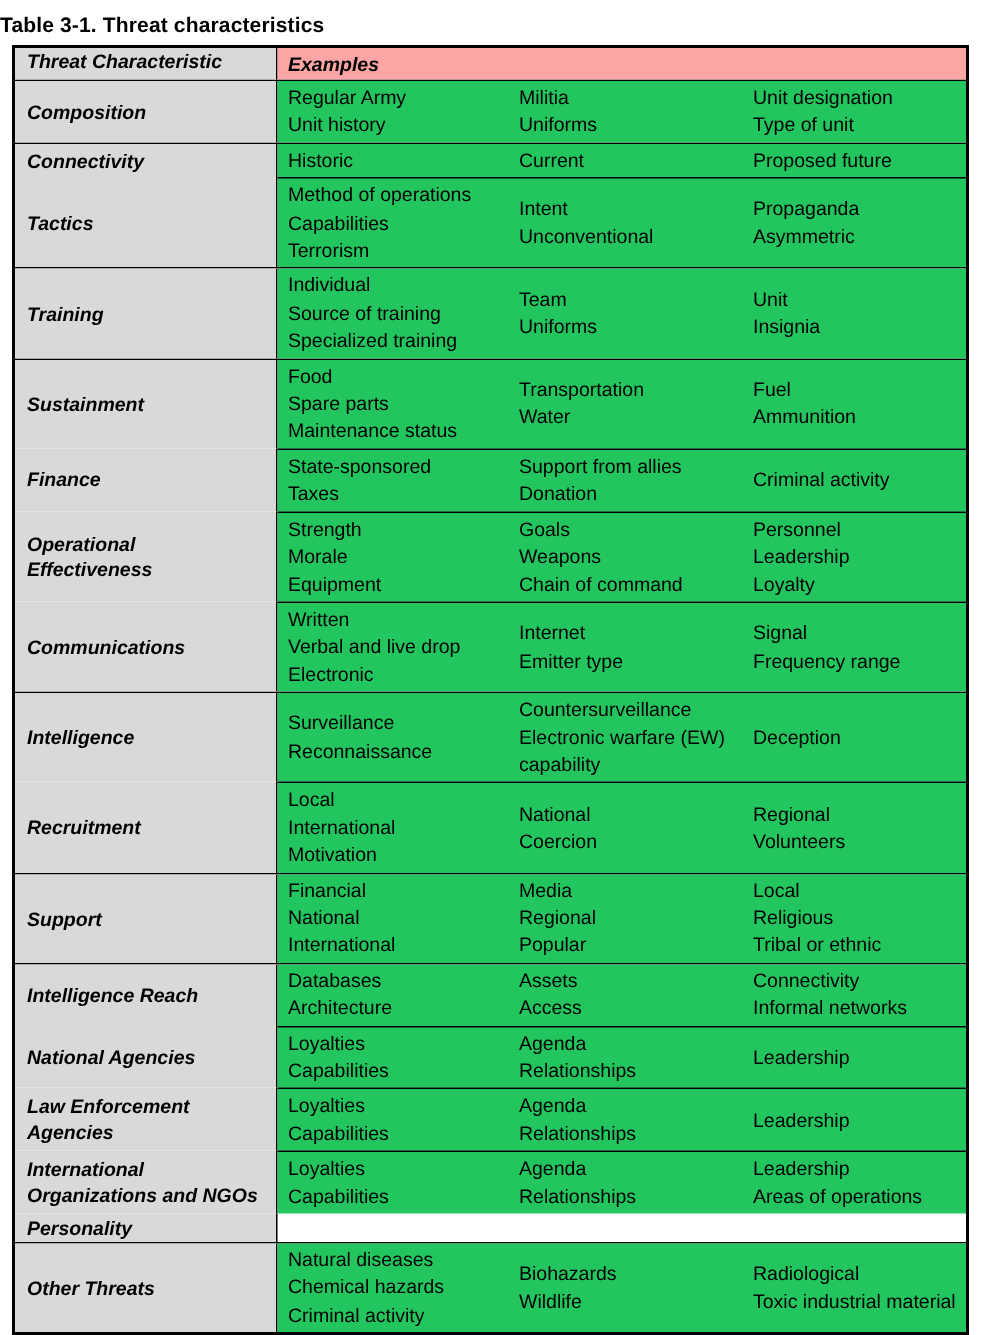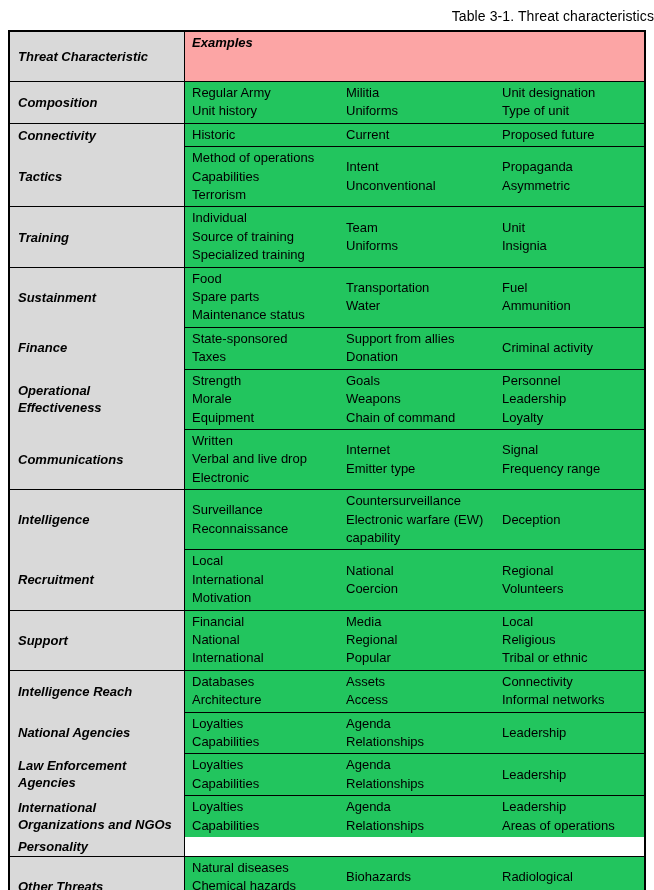--- a/index.html
+++ b/index.html
@@ -6,22 +6,22 @@
   html, body {
     margin: 0; padding: 0;
     width: 654px; height: 890px;
     background: #ffffff;
     color: #000000;
     font-family: "Liberation Sans", sans-serif;
     overflow: hidden;
   }
   .page-title {
     font-size: 14px;
-    font-weight: normal;
-    text-align: right;
+    font-weight: bold;
+    text-align: left;
     padding: 8px 0 6px 0;
     letter-spacing: 0.1px;
   }
   .ttable {
     margin: 0 8px;
     border: 2px solid #000;
   }
   .block { border-top: 1px solid #000; }
   .block.first { border-top: none; }
   .section { display: flex; align-items: stretch; }
@@ -49,21 +49,21 @@
   .ecol1 { flex: 0 0 154px; padding-right: 6px; }
   .ecol2 { flex: 0 0 156px; padding-right: 6px; }
   .ecol3 { flex: 1 1 auto; }
   .eitem { min-height: 18px; }
   
   .header-row { display: flex; align-items: stretch; }
   .header-row .hleft {
     flex: 0 0 175px;
     background: #d9d9d9;
     border-right: 1px solid #000;
-    padding: 17px 8px;
+    padding: 1px 8px;
     font-size: 13px;
     font-weight: bold;
     font-style: italic;
   }
   .header-row .hright {
     flex: 1;
     background: #fca5a5;
     padding: 3px 7px;
     font-size: 13px;
     font-weight: bold;

